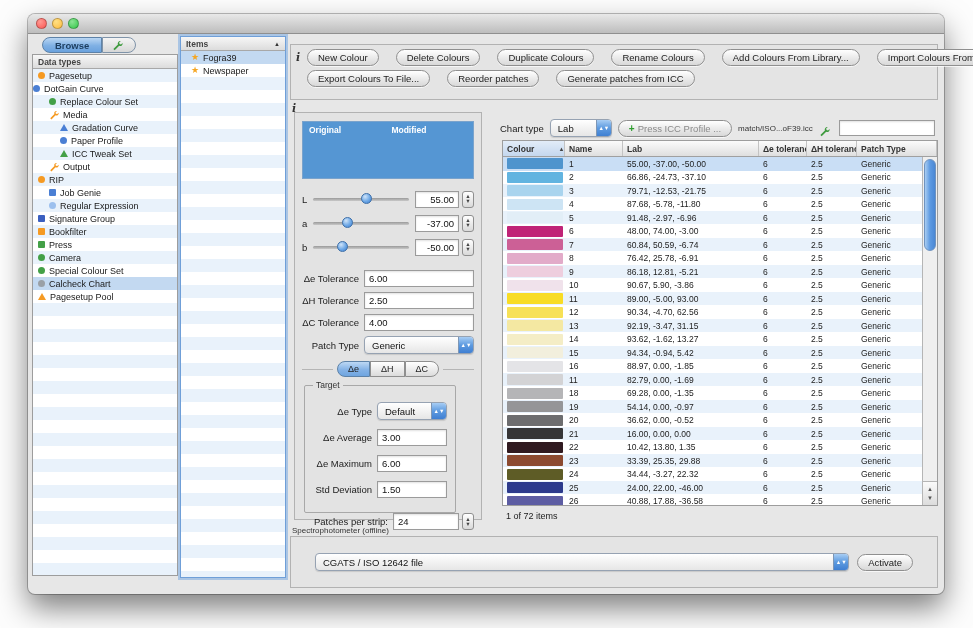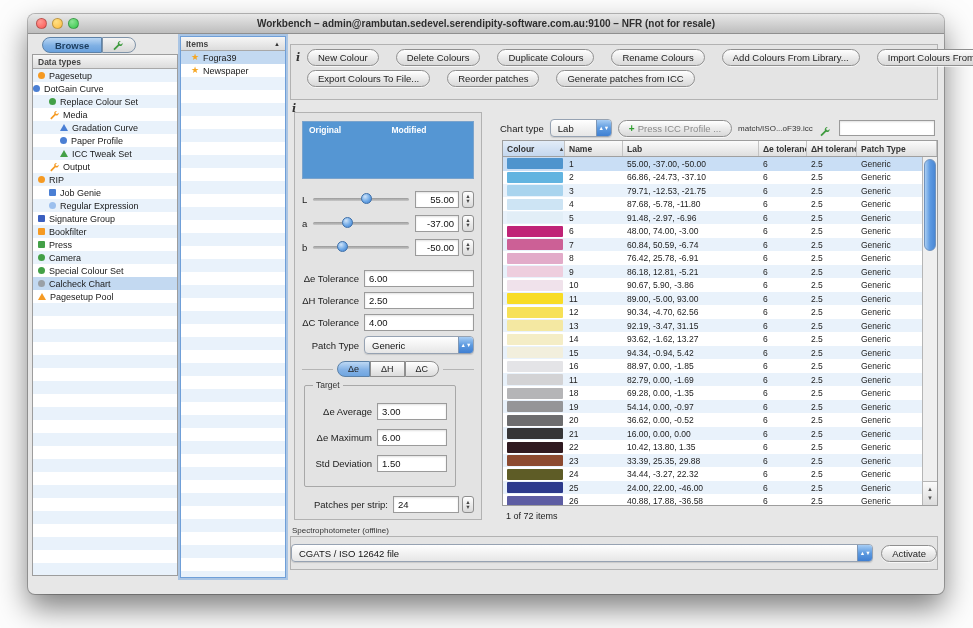--- a/index.html
+++ b/index.html
@@ -121,35 +121,34 @@
   .swatch{width:56px;height:11px;border-radius:1px;}
   .vscroll{position:absolute;top:16px;right:0;bottom:0;width:15px;border-left:1px solid #b5b5b5;background:#efefef;}
   .vthumb{position:absolute;left:1px;right:1px;top:2px;height:92px;border-radius:7px;
     background:linear-gradient(90deg,#a9cdf2,#5d9ae2 50%,#4a87d4);border:1px solid #6e93c0;}
   .varrows{position:absolute;bottom:0;left:0;right:0;height:24px;border-top:1px solid #b5b5b5;
     display:flex;flex-direction:column;align-items:center;justify-content:center;font-size:6px;color:#555;line-height:9px;
     background:linear-gradient(#fafafa,#dcdcdc);}
   .statusrow{position:absolute;left:478px;top:497px;font-size:9px;color:#222;}
   
   .spectrolabel{position:absolute;left:264px;top:512px;font-size:8px;color:#333;}
-  .spectrobox{position:absolute;left:262px;top:522px;width:648px;height:34px;border:1px solid #b2b2b2;
-    background:#e4e4e4;display:flex;align-items:center;padding:0 0;gap:8px;}
+  .spectrobox{position:absolute;left:262px;top:522px;width:648px;height:52px;border:1px solid #b2b2b2;
+    background:#e4e4e4;display:flex;align-items:center;padding:0 24px;gap:8px;}
   .spectrobox .popup{flex:1;}
 </style>
 </head>
 <body>
 
 <div class="window">
   <div class="titlebar">
     <div class="tl">
       <i class="r"></i>
       <i class="y"></i>
       <i class="g"></i>
     </div>
-    <div class="title">Workbench – admin@rambutan.sedevel.serendipity-software.com.au:9100 – NFR (not for resale)</div>
   </div>
 
   <div class="tabstrip">
     <div class="tab first active">
       <span>Browse</span>
     </div>
     <div class="tab last">
       <span class="shape wrench">
         <svg width="11" height="11" viewBox="0 0 16 16">
             <path d="M12.8 1.6a3.6 3.6 0 0 0-4.2 4.9L2 13.1 3.9 15l6.6-6.6a3.6 3.6 0 0 0 4.9-4.2l-2.3 2.3-2.1-.6-.6-2.1z" fill="#3f9b3f"></path>
@@ -356,20 +355,27 @@
       <div class="segs" id="segs">
           <div class="seg sel">Δe</div>
           <div class="seg">ΔH</div>
           <div class="seg">ΔC</div>
         </div>
     </div>
     <div class="targetbox">
       <span class="legend">Target</span>
       <div id="targetFields">
           <div class="trow">
+            <span class="tlab">Δe Type</span>
+            <div class="popup">
+              <span>Default</span>
+              <span class="caps">▲▼</span>
+            </div>
+          </div>
+          <div class="trow">
             <span class="tlab">Δe Average</span>
             <div class="tfield">
               <span>3.00</span>
             </div>
           </div>
           <div class="trow">
             <span class="tlab">Δe Maximum</span>
             <div class="tfield">
               <span>6.00</span>
             </div>

